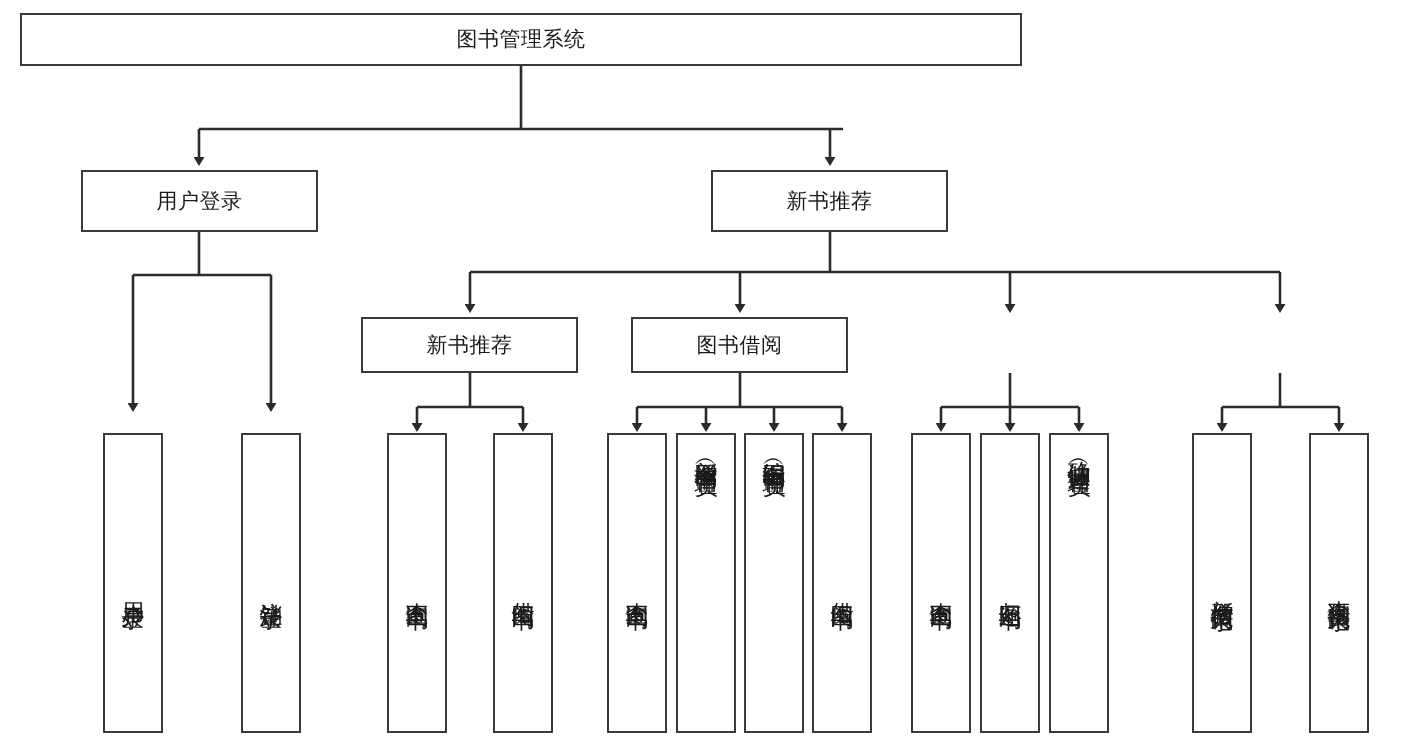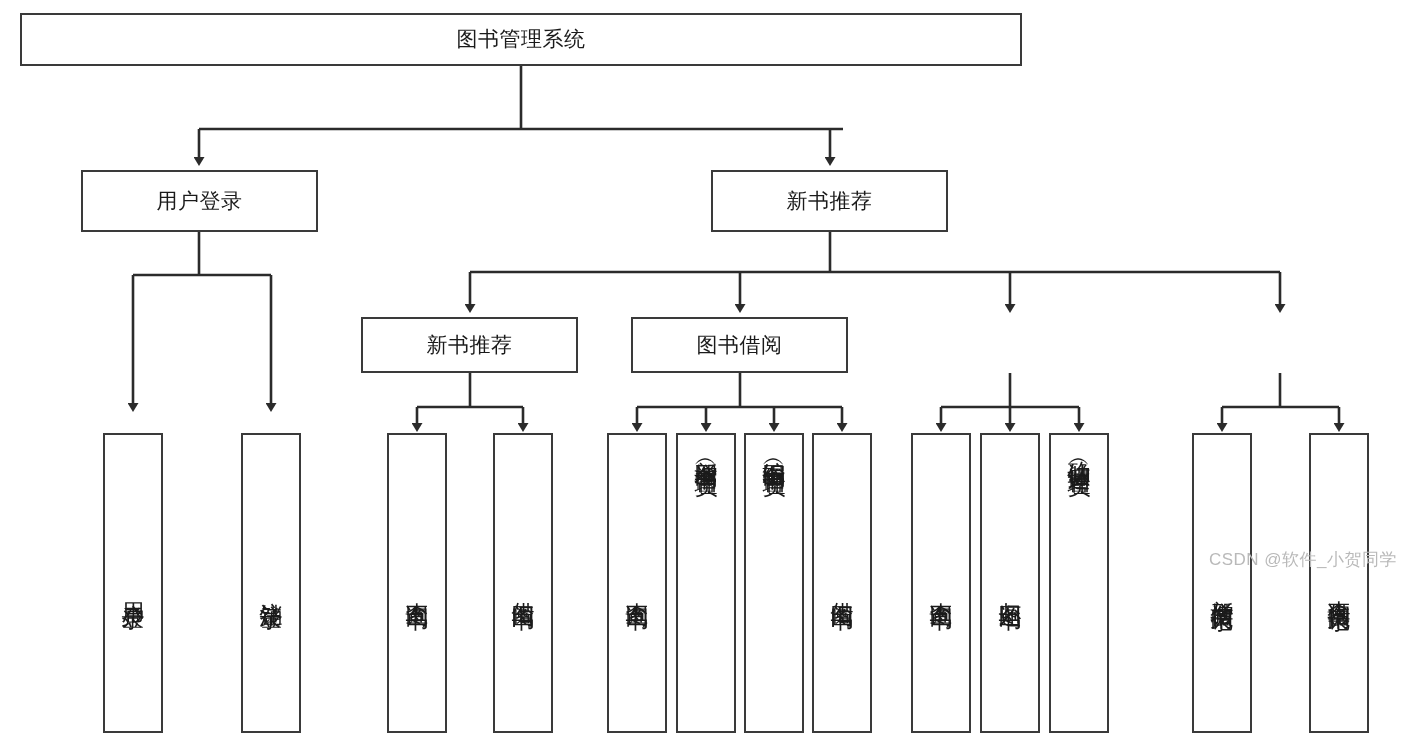--- a/index.html
+++ b/index.html
@@ -194,15 +194,14 @@
     <span class="leaf-label">确认归还（管理员）</span>
   </div>
 
   <div class="leaf-box center-text" style="left:1192px; top:433px; width:60px; height:300px; padding-top:10px;">
     <span class="leaf-label">新增借阅记录</span>
   </div>
   <div class="leaf-box center-text" style="left:1309px; top:433px; width:60px; height:300px; padding-top:10px;">
     <span class="leaf-label">查询借阅记录</span>
   </div>
 
-  <div class="watermark">CSDN @软件_小贺同学</div>
 
 </div>
 
 </body></html>

